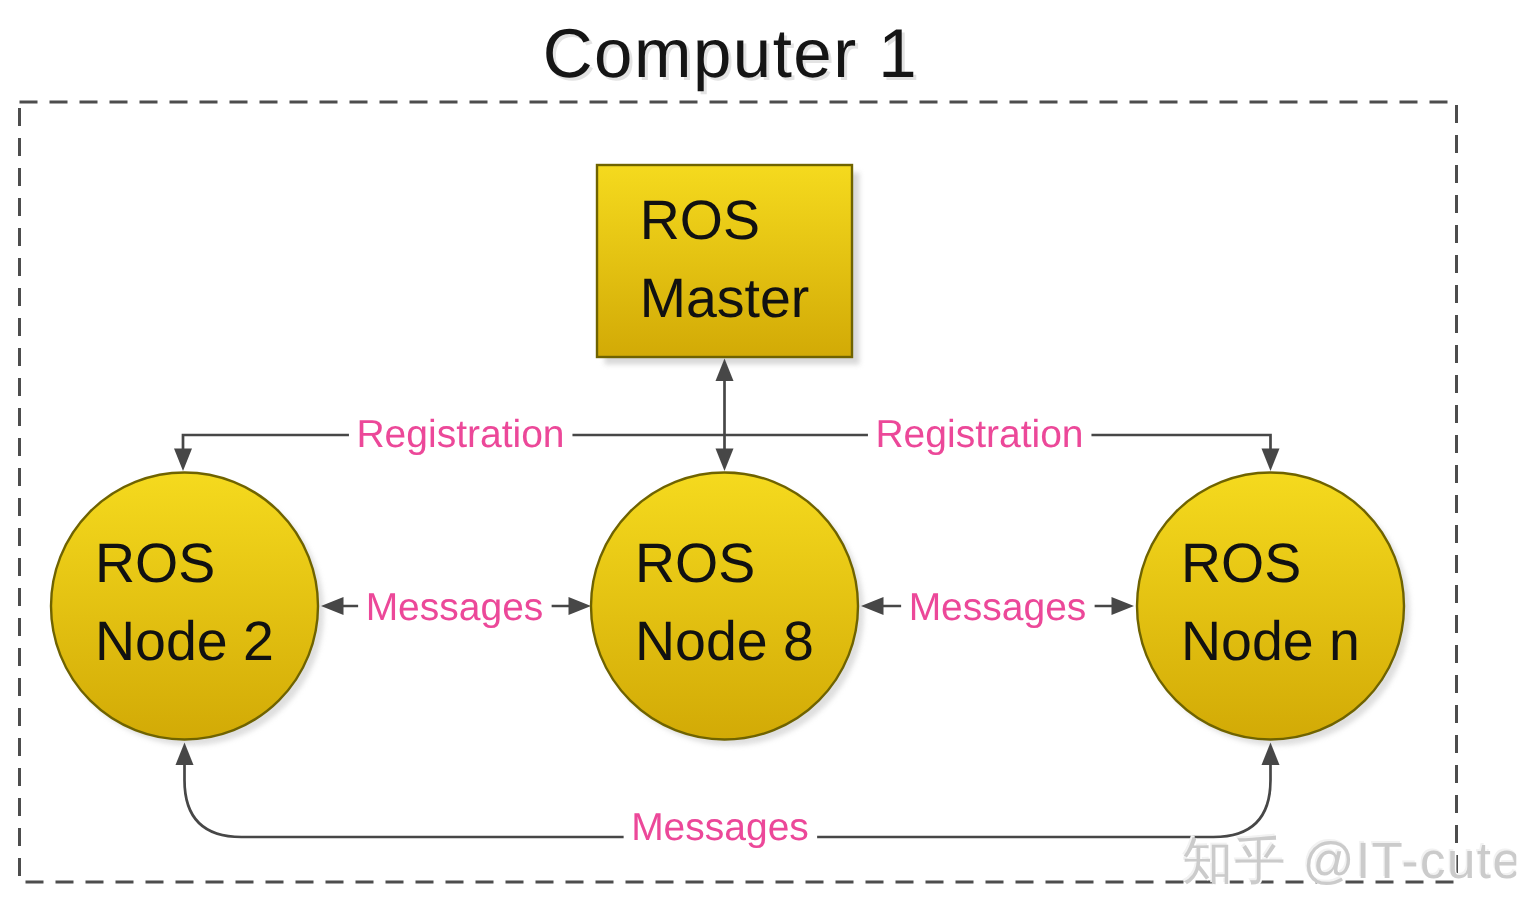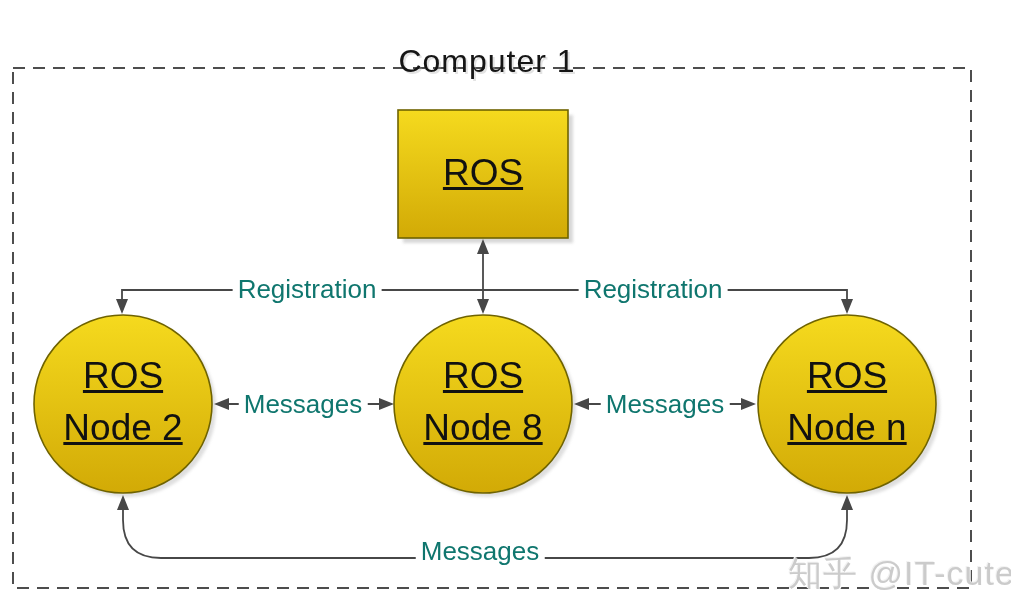--- a/index.html
+++ b/index.html
@@ -20,47 +20,45 @@
     left: 0;
     top: 0;
     width: 1011px;
     height: 610px;
   }
   .page-title {
     position: absolute;
     left: 487px;
     top: 8px;
     transform: translateX(-50%);
-    font-size: 32px;
+    font-size: 46px;
     font-weight: normal;
     color: #151515;
     letter-spacing: 1px;
     white-space: nowrap;
     text-shadow: 2px 2px 0 rgba(175,175,175,0.35);
     z-index: 3;
-    margin-top: 35px;
   }
   .shape-label {
     position: absolute;
     transform: translate(-50%, -50%);
-    text-align: center;
+    text-align: left;
     color: #111111;
     font-size: 37px;
     line-height: 52px;
     font-weight: normal;
     white-space: nowrap;
     z-index: 2;
-    text-decoration: underline;
   }
   .edge-label {
     position: absolute;
     transform: translate(-50%, -50%);
     background: #ffffff;
     padding: 0 5px;
-    color: #0f766e;
+    color: #ec4899;
     font-size: 26px;
     line-height: 30px;
     white-space: nowrap;
     z-index: 2;
   }
   .watermark {
     position: absolute;
     left: 788px;
     top: 551px;
     font-size: 34px;
@@ -125,20 +123,21 @@
     <rect x="398" y="110" width="170" height="128" fill="url(#gold)" stroke="#6f6300" stroke-width="1.6"></rect>
     <circle cx="123" cy="404" r="89" fill="url(#gold)" stroke="#6f6300" stroke-width="1.6"></circle>
     <circle cx="483" cy="404" r="89" fill="url(#gold)" stroke="#6f6300" stroke-width="1.6"></circle>
     <circle cx="847" cy="404" r="89" fill="url(#gold)" stroke="#6f6300" stroke-width="1.6"></circle>
   </svg>
 
   <div class="page-title">Computer 1</div>
 
   <div class="shape-label" style="left:483px; top:173px;">
     <span style="display:block">ROS</span>
+    <span style="display:block">Master</span>
   </div>
   <div class="shape-label" style="left:123px; top:402px;">
     <span style="display:block">ROS</span>
     <span style="display:block">Node 2</span>
   </div>
   <div class="shape-label" style="left:483px; top:402px;">
     <span style="display:block">ROS</span>
     <span style="display:block">Node 8</span>
   </div>
   <div class="shape-label" style="left:847px; top:402px;">

